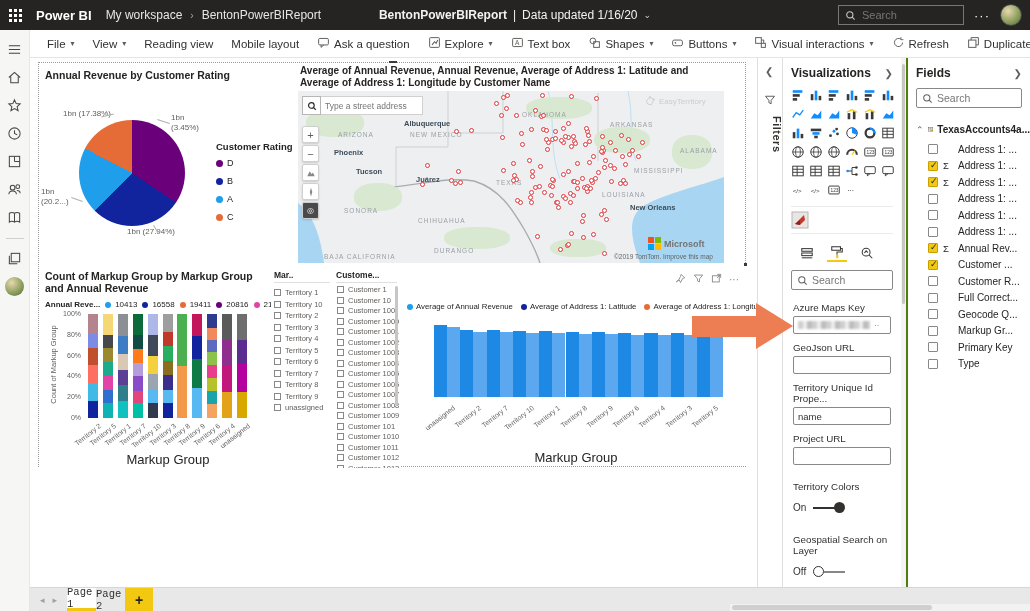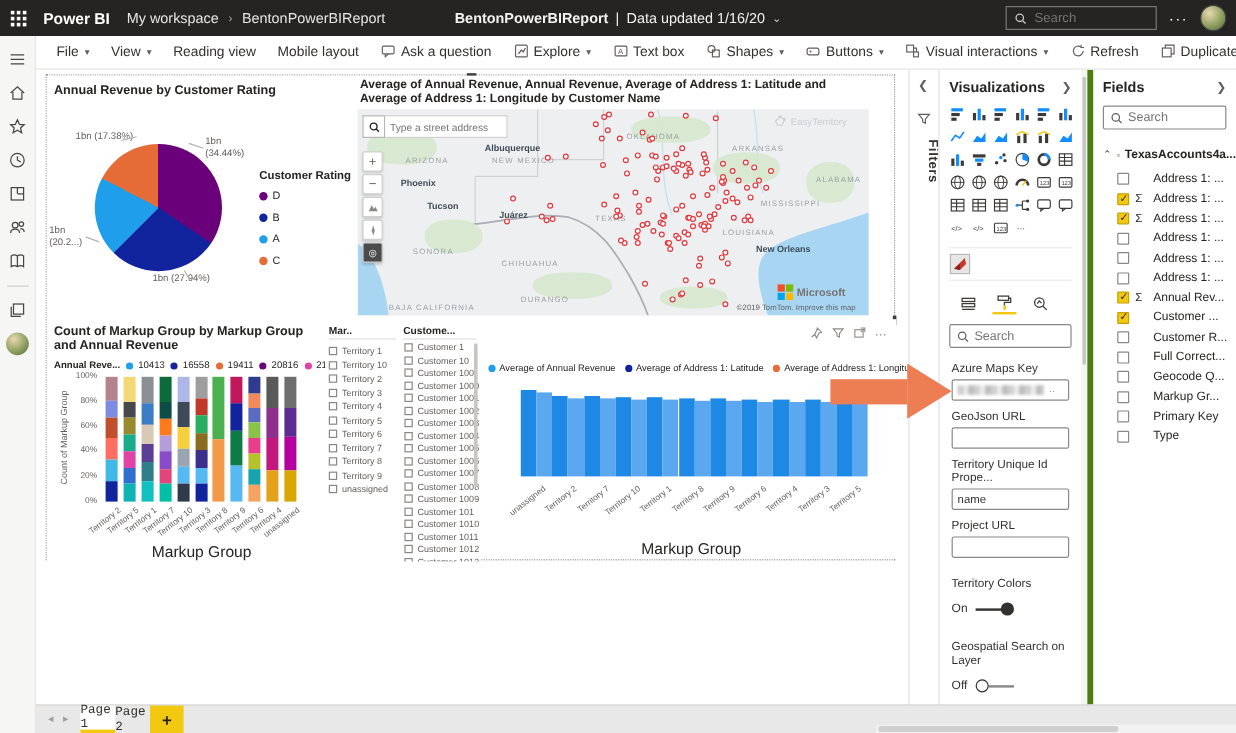--- a/index.html
+++ b/index.html
@@ -126,21 +126,21 @@
   .tgl .line { position:absolute; top:5.5px; height:2px; }
   .tgl .knob { position:absolute; top:1px; width:11px; height:11px; border-radius:50%; }
   .tgl.on .line { left:0; width:22px; background:#323130; }
   .tgl.on .knob { right:0; background:#323130; }
   .tgl.off .line { left:11px; width:21px; background:#8A8886; }
   .tgl.off .knob { left:0; background:#fff; border:1.5px solid #323130; }
 
   #pane-scroll { position:absolute; left:901px; top:58px; width:5px; height:553px; background:#F4F4F4; z-index:11; }
   #pane-scroll .thumb { position:absolute; left:1px; top:6px; width:3px; height:240px; background:#C8C6C4; border-radius:2px; }
 
-  #fields-pane { position:absolute; left:906px; top:58px; width:124px; height:553px; background:#fff; border-left:5px solid #4d7c0f; z-index:10; }
+  #fields-pane { position:absolute; left:906px; top:58px; width:124px; height:553px; background:#fff; border-left:2px solid #4d7c0f; z-index:10; }
   #fields-tree { padding:4px 0 0 8px; }
   .tbl-row { display:flex; align-items:center; gap:4px; margin:6px 0 4px 0; cursor:pointer; }
   .tbl-row b { font-size:10px; color:#252423; }
   .tbl-row .tchev { color:#605E5C; font-size:9px; }
   .f-item { display:flex; align-items:center; gap:5px; height:16.5px; padding-left:12px; cursor:pointer; }
   .fcb { width:10px; height:10px; border:1px solid #8A8886; border-radius:1px; background:#fff; flex:none; position:relative; }
   .fcb.checked { background:#F2C811; border-color:#C8A100; }
   .fcb.checked:after { content:"✓"; position:absolute; left:1px; top:-2px; font-size:9px; color:#252423; }
   .f-sigma { width:10px; font-size:9.5px; color:#252423; font-weight:400; flex:none; }
   .f-sigma.empty { visibility:hidden; }
@@ -341,21 +341,21 @@
     </nav>
 
   <main id="canvas">
     <div id="page">
       <div class="handle" style="left:350px;top:-2px;width:8px;height:3px;"></div>
       <div class="handle" style="right:-2px;top:200px;width:3px;height:8px;"></div>
 
       <section class="visual" id="pie-visual" style="left:0;top:0;width:257px;height:203px;">
         <div class="v-title" style="left:6px;top:6px;width:230px;">Annual Revenue by Customer Rating</div>
         <div id="pie-circle" style="background: conic-gradient(rgb(107, 0, 123) 0deg, rgb(107, 0, 123) 123.984deg, rgb(18, 35, 158) 123.984deg, rgb(18, 35, 158) 224.568deg, rgb(30, 158, 235) 224.568deg, rgb(30, 158, 235) 297.432deg, rgb(230, 108, 55) 297.432deg, rgb(230, 108, 55) 360deg);"></div>
-        <div class="callout" style="left:132px;top:50px;"><span>1bn</span><br><span>(34.44%)</span></div>
+        <div class="callout" style="left:132px;top:50px;"><span>1bn</span><br><span>(3.45%)</span></div>
         <div class="callout" style="left:24px;top:46px;">1bn (17.38%)</div>
         <div class="callout" style="left:2px;top:124px;"><span>1bn</span><br><span>(20.2...)</span></div>
         <div class="callout" style="left:88px;top:164px;">1bn (27.94%)</div>
         <div class="leader" style="left:118px;top:58px;width:13px;transform:rotate(18deg);"></div>
         <div class="leader" style="left:62px;top:52px;width:13px;transform:rotate(-14deg);"></div>
         <div class="leader" style="left:32px;top:136px;width:12px;transform:rotate(20deg);"></div>
         <div class="leader" style="left:112px;top:166px;width:10px;transform:rotate(60deg);"></div>
         <div class="pie-legend">
           <div class="lt">Customer Rating</div>
           <div id="pie-legend-items">

